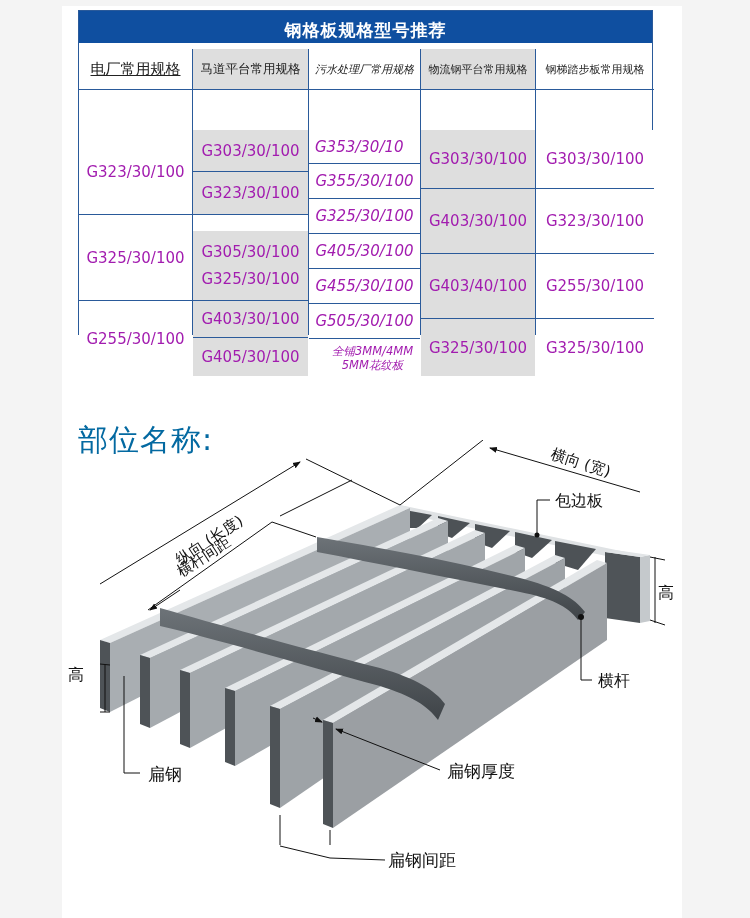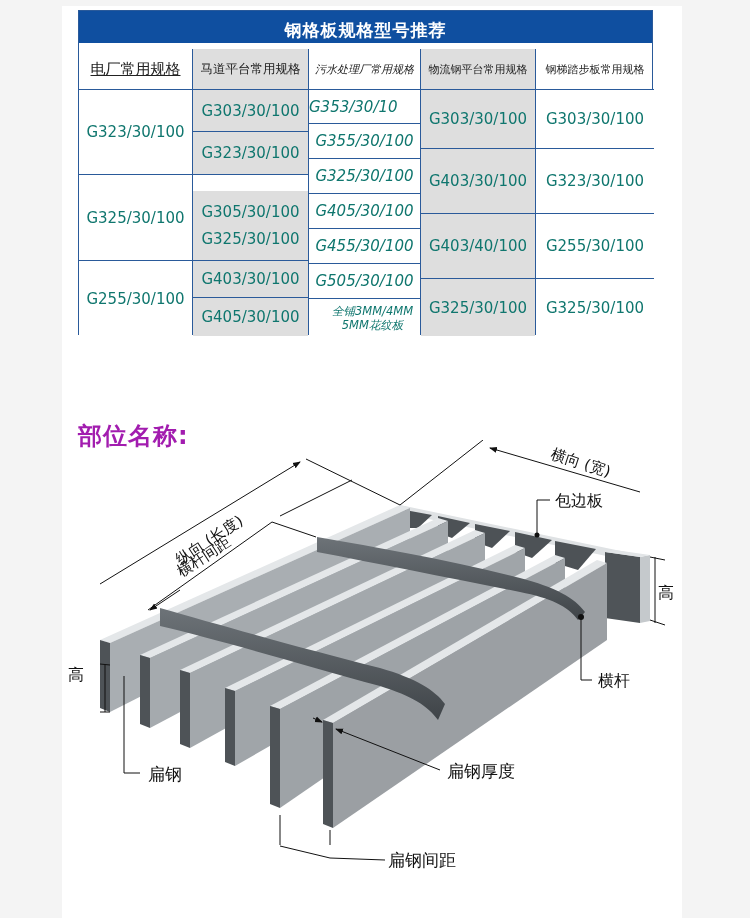--- a/index.html
+++ b/index.html
@@ -24,27 +24,27 @@
   .col:last-child { border-right: none; }
   .col.shaded .cell { background: #dedede; }
   .col-header {
     position: absolute; left: 0; right: 0; top: 0; height: 41px; border-bottom: 1.5px solid #2a5a9a;
     box-sizing: border-box; display: flex; align-items: center; justify-content: center;
     color: #222; white-space: nowrap; overflow: hidden;
   }
   .col.shaded .col-header { background: #dedede; }
   .cell {
     position: absolute; left: 0; right: 0; box-sizing: border-box; border-bottom: 1.5px solid #2a5a9a;
-    display: flex; align-items: center; justify-content: center; color: #0f766e; font-size: 15px;
-    text-align: center; line-height: 14px; background: #fff;
+    display: flex; align-items: center; justify-content: center; color: #a21caf; font-size: 15px;
+    text-align: center; line-height: 14px; background: #fff; margin-top: 40px;
   }
   .cell:last-child { border-bottom: none; }
   .cell.small { font-size: 11.5px; white-space: pre-line; }
   .section-title {
-    position: absolute; left: 78px; top: 420px; font-size: 24px; font-weight: bold; color: #a21caf; letter-spacing: 1px;
+    position: absolute; left: 78px; top: 420px; font-size: 30px; font-weight: normal; color: #0369a1; letter-spacing: 1px;
   }
   .diagram { position: absolute; left: 62px; top: 440px; }
   .lbl { font-family: "DejaVu Sans", sans-serif; fill: #111; }
 </style>
 </head>
 <body>
 
 <div class="panel"></div>
 
 <div class="spec-table">
@@ -62,21 +62,21 @@
     <div class="cell" style="top:41px;height:42px;">G303/30/100</div>
     <div class="cell" style="top:83px;height:43px;">G323/30/100</div>
     <div class="cell" style="top:142px;height:43px;">G305/30/100</div>
     <div class="cell" style="top:169px;height:43px;">G325/30/100</div>
     <div class="cell" style="top:212px;height:37px;">G403/30/100</div>
     <div class="cell" style="top:249px;height:38px;">G405/30/100</div>
   </div>
 
   <div class="col" style="left:230px;width:112px;font-style:italic;">
     <div class="col-header" style="font-size:11px;">污水处理厂常用规格</div>
-    <div class="cell" style="top:41px;height:34px;justify-content:flex-start;">G353/30/10</div>
+    <div class="cell" style="top:41px;height:34px;justify-content:flex-start;padding-left:6px;">G353/30/10</div>
     <div class="cell" style="top:75px;height:35px;">G355/30/100</div>
     <div class="cell" style="top:110px;height:35px;">G325/30/100</div>
     <div class="cell" style="top:145px;height:35px;">G405/30/100</div>
     <div class="cell" style="top:180px;height:35px;">G455/30/100</div>
     <div class="cell" style="top:215px;height:35px;">G505/30/100</div>
     <div class="cell small" style="top:250px;height:37px;padding-left:16px;">全铺3MM/4MM
 5MM花纹板</div>
   </div>
 
   <div class="col shaded" style="left:342px;width:115px;">

